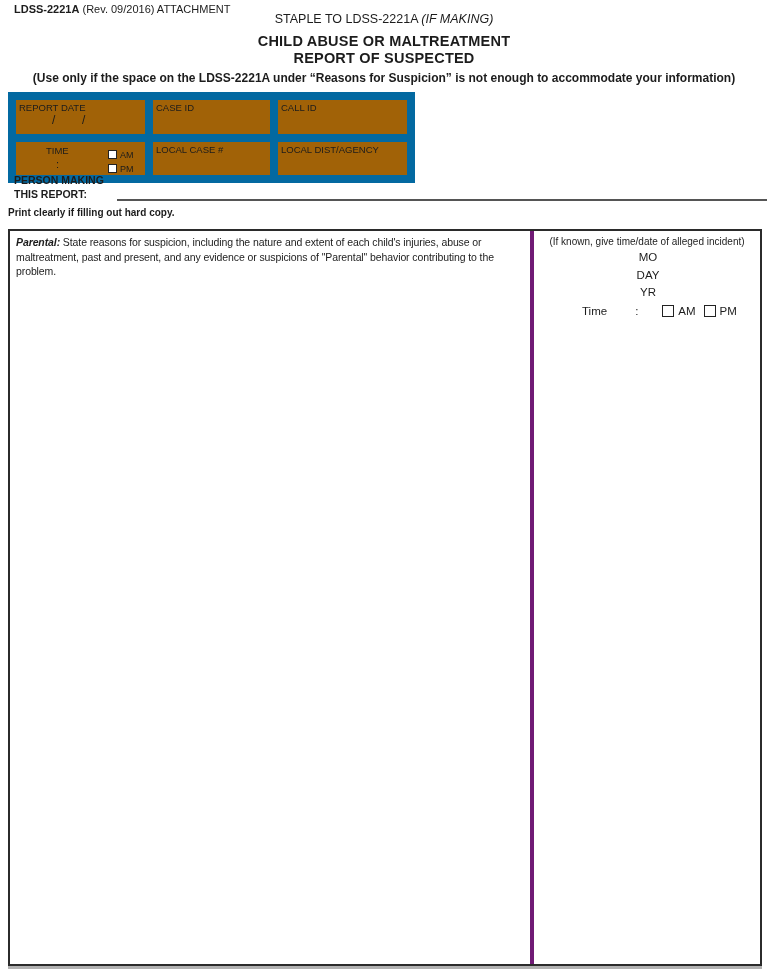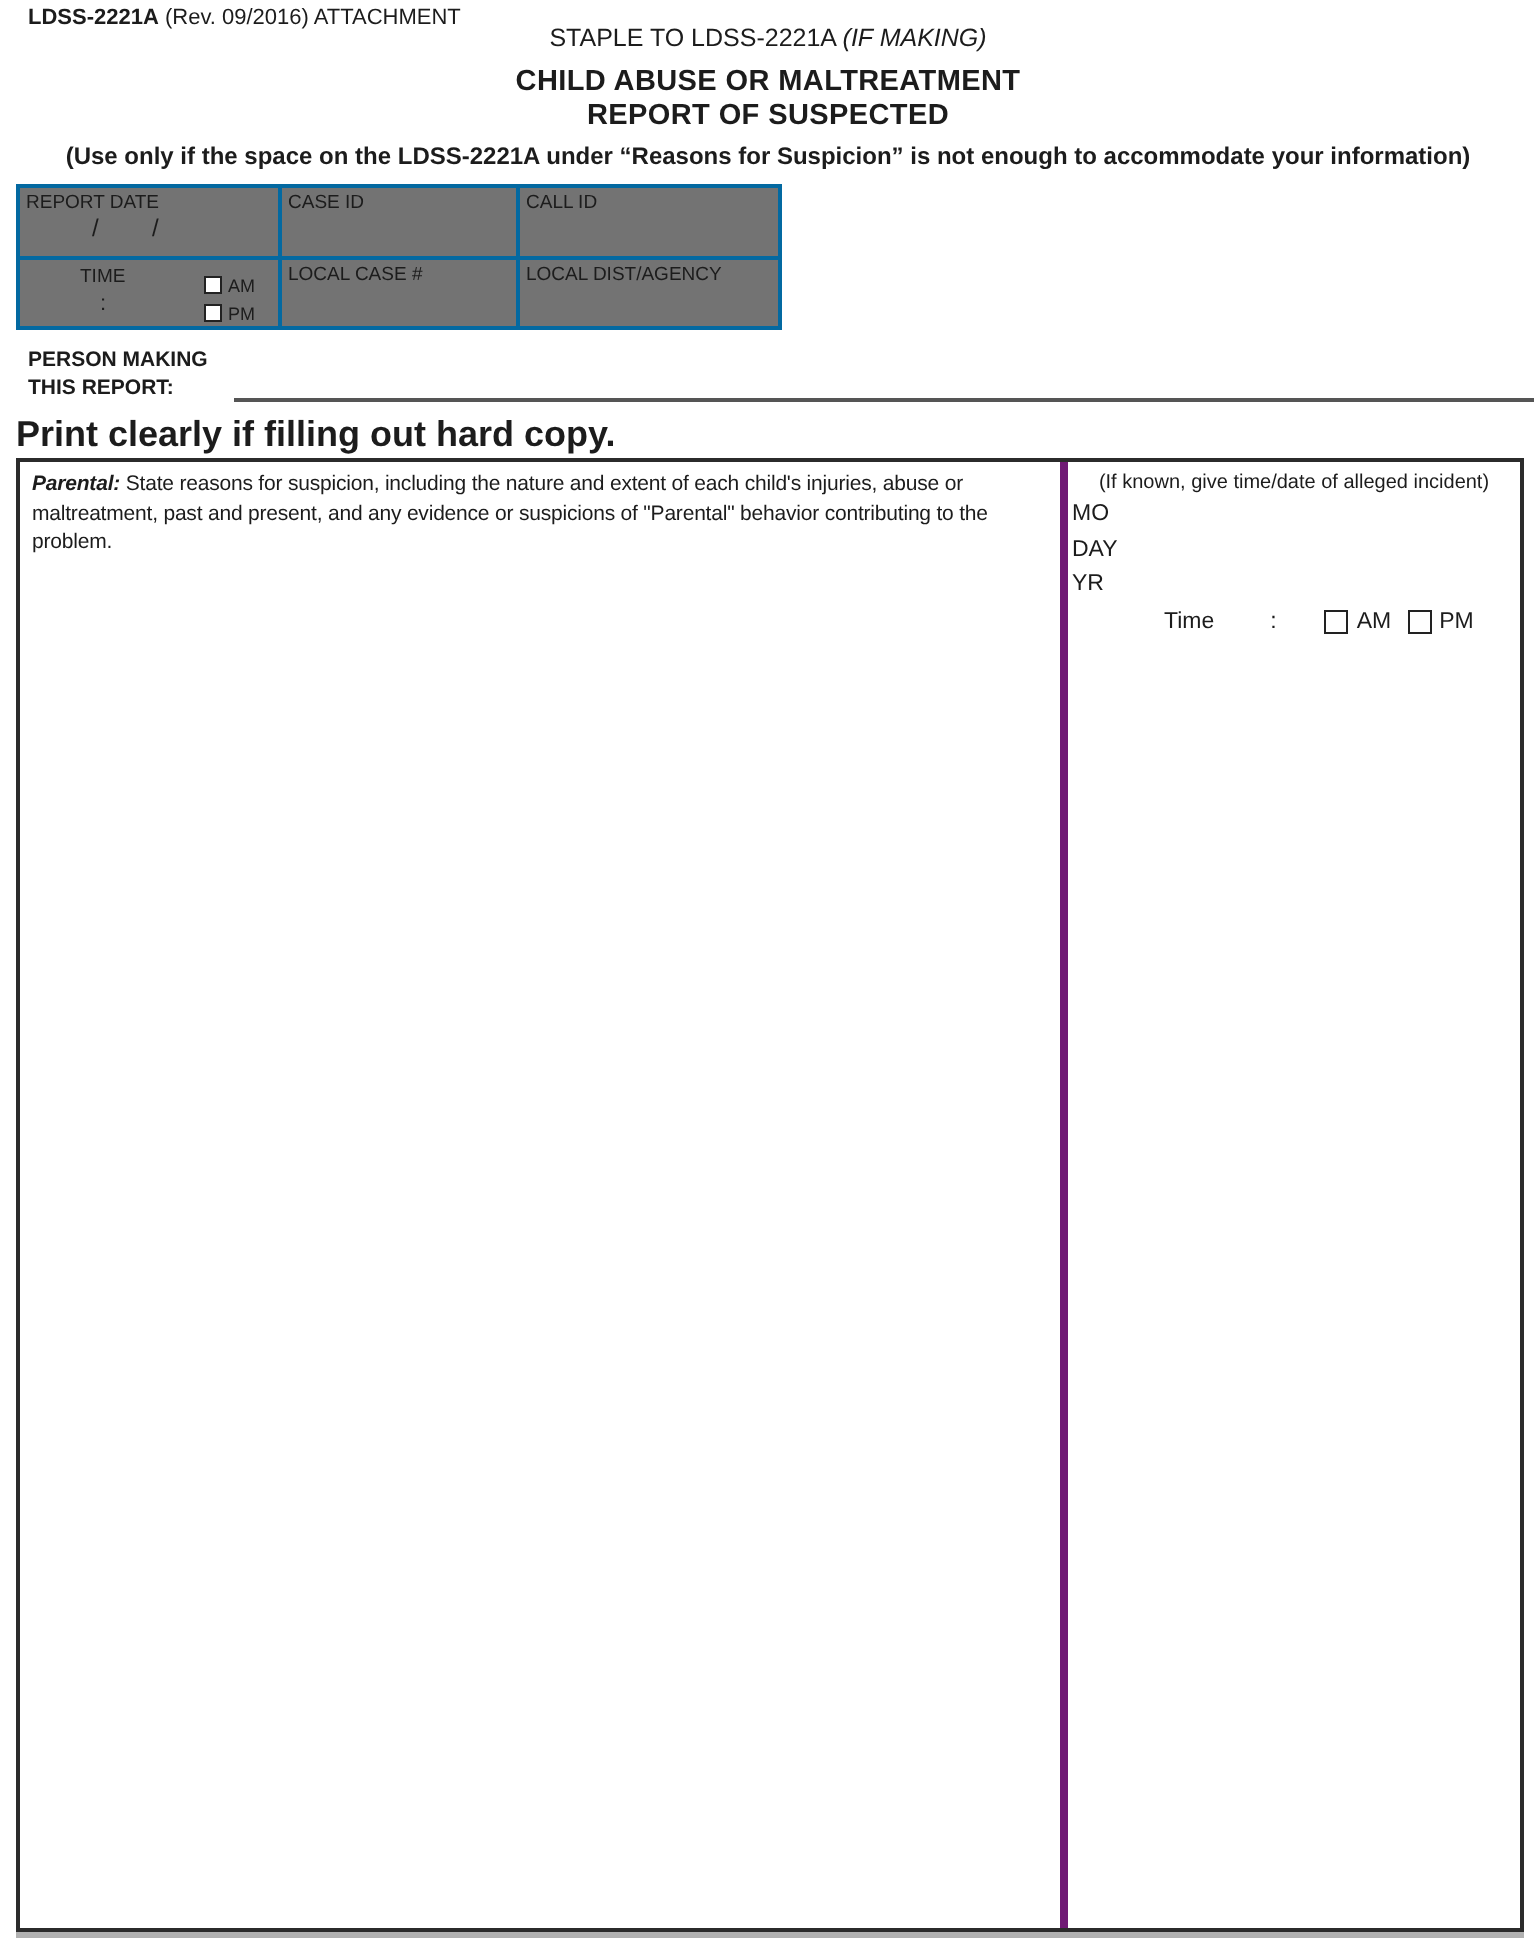--- a/index.html
+++ b/index.html
@@ -13,44 +13,44 @@
   .form-id-line { position:absolute; left:14px; top:3px; font-size:11px; white-space:nowrap; }
   .form-id-line .bold { font-weight:bold; }
   .staple-line { position:absolute; left:0; top:12px; width:100%; text-align:center; font-size:12.5px; }
   .staple-line .ital { font-style:italic; }
   .title-block { position:absolute; left:0; top:33px; width:100%; text-align:center;
                  font-weight:bold; font-size:14.5px; line-height:17px; letter-spacing:.2px; }
   .use-note { position:absolute; left:0; top:71px; width:100%; text-align:center;
               font-weight:bold; font-size:12px; }
   
   .info-table { position:absolute; left:8px; top:92px; border-collapse:collapse; table-layout:fixed; }
-  .info-table td { border:2px solid #0369a1; vertical-align:top; padding:0; position:relative; background:#737373; }
+  .info-table td { border:8px solid #0369a1; vertical-align:top; padding:0; position:relative; background:#a16207; }
   .col1 { width:129px; } .col2 { width:117px; } .col3 { width:129px; }
   .row1 td { height:34px; } .row2 td { height:33px; }
   .cell-label { font-size:9.5px; padding:2px 0 0 3px; white-space:nowrap; }
   .slash { position:absolute; top:13px; font-size:12px; }
   .slash.s1 { left:36px; } .slash.s2 { left:66px; }
   .time-label { position:absolute; left:30px; top:3px; font-size:9.5px; }
   .time-colon { position:absolute; left:40px; top:16px; font-size:11px; }
   .ampm-stack { position:absolute; left:92px; top:6px; font-size:9px; line-height:14px; white-space:nowrap; }
   .cb { display:inline-block; width:7px; height:7px; border:1.4px solid #222; background:#fff;
         vertical-align:-1px; margin-right:3px; }
   
   .person-label { position:absolute; left:14px; top:174px; font-weight:bold; font-size:10.5px; line-height:13.5px; }
   .person-line { position:absolute; left:117px; top:199px; width:650px; height:0; border-bottom:2px solid #555; }
-  .print-note { position:absolute; left:8px; top:207px; font-weight:bold; font-size:18px; }
+  .print-note { position:absolute; left:8px; top:207px; font-weight:bold; font-size:10px; }
   
   .main-box { position:absolute; left:8px; top:229px; width:750px; height:733px;
               border:2px solid #2b2b2b; box-shadow:0 3px 0 rgba(135,135,135,.65); background:#fff; }
   .reasons-area { position:absolute; left:0; top:0; width:520px; height:100%; box-sizing:border-box;
                   padding:4px 8px 0 6px; font-size:10.5px; line-height:14.5px; letter-spacing:-0.1px; }
   .reasons-area .cont { font-weight:bold; font-style:italic; }
   .incident-panel { position:absolute; left:520px; top:0; right:0; bottom:0; border-left:4px solid #701a75; }
   .incident-header { margin-top:5px; text-align:center; font-size:10px; }
-  .date-field { font-size:11.5px; line-height:17.5px; padding-left:2px; }
+  .date-field { font-size:11.5px; line-height:17.5px; padding-left:2px;text-align:center; }
   .date-field.first { margin-top:2px; }
   .incident-time-row { margin-top:3px; font-size:11.5px; display:flex; align-items:center; padding-left:48px; white-space:nowrap; }
   .incident-time-row .colon { margin-left:28px; }
   .cb-lg { display:inline-block; width:10px; height:10px; border:1.5px solid #222; background:#fff; margin-right:4px; }
   .cb-wrap { display:flex; align-items:center; }
   .cb-wrap.am { margin-left:24px; }
   .cb-wrap.pm { margin-left:8px; }
 </style>
 </head>
 <body>

